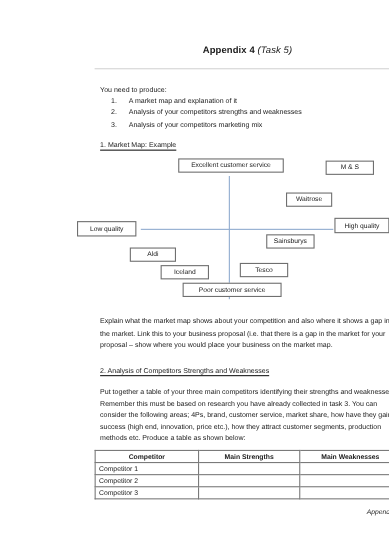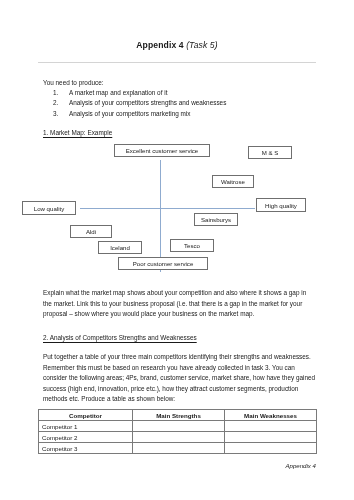--- a/index.html
+++ b/index.html
@@ -14,20 +14,21 @@
     overflow: hidden;
     font-family: "Liberation Sans", sans-serif;
     color: #1a1a1a;
     -webkit-font-smoothing: antialiased;
   }
 
   .page {
     position: absolute;
     inset: 0;
     background: #ffffff;
+    margin-left: 48px;
   }
 
   
   .doc-title {
     position: absolute;
     left: 0;
     top: 40px;
     width: 354px;
     text-align: center;
     font-size: 8.6px;

